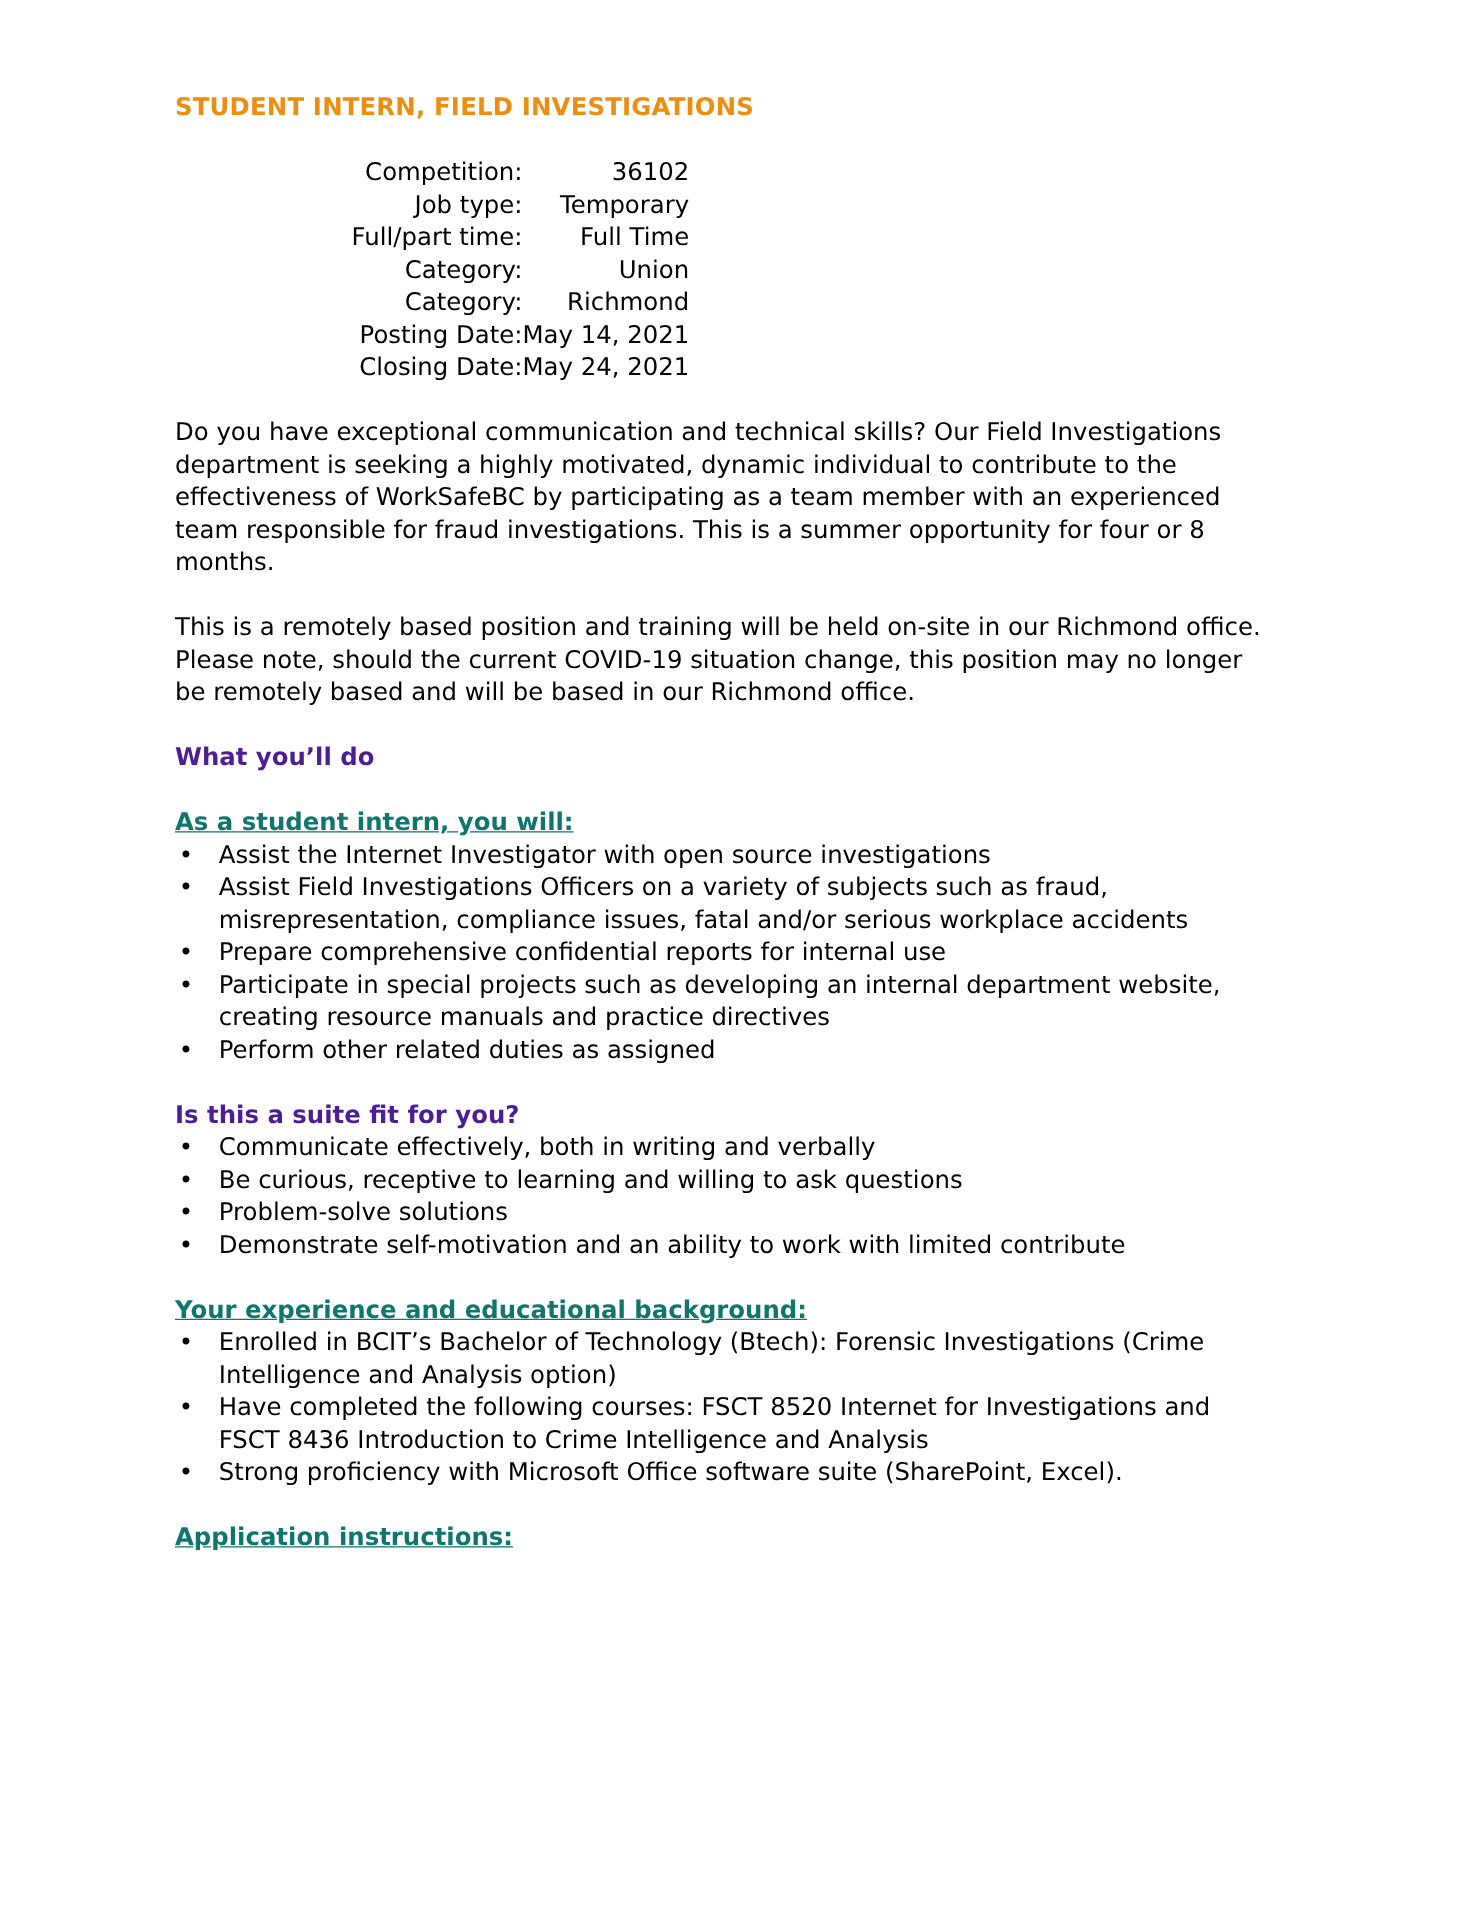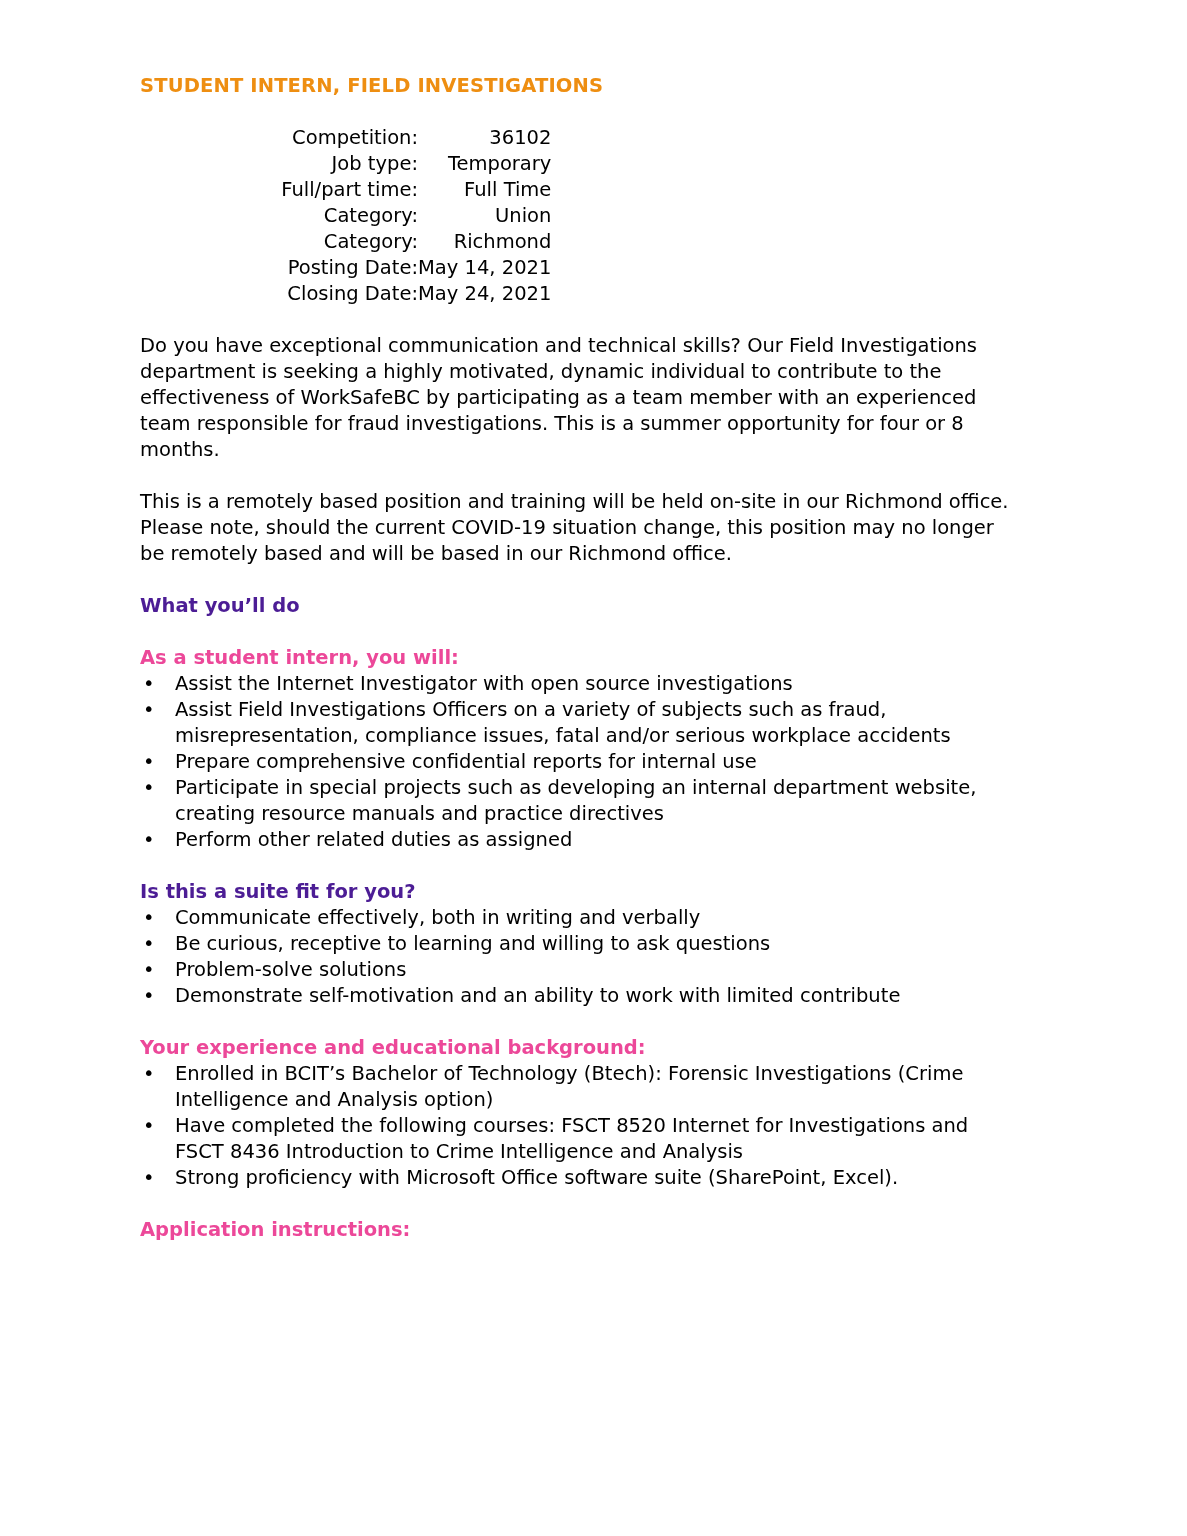--- a/index.html
+++ b/index.html
@@ -64,23 +64,24 @@
     font-size: 19.5px;
     font-weight: bold;
     color: #4c1d95;
     line-height: 26px;
     margin: 26px 0 0 0;
   }
 
   h3.subhead {
     font-size: 19.5px;
     font-weight: bold;
-    color: #ec4899;
+    color: #0f766e;
     line-height: 26px;
     margin: 26px 0 0 0;
+    text-decoration: underline;
   }
 
   ul.bullets {
     list-style: none;
     margin: 0;
     padding: 0;
   }
   ul.bullets li {
     position: relative;
     font-size: 19.5px;

